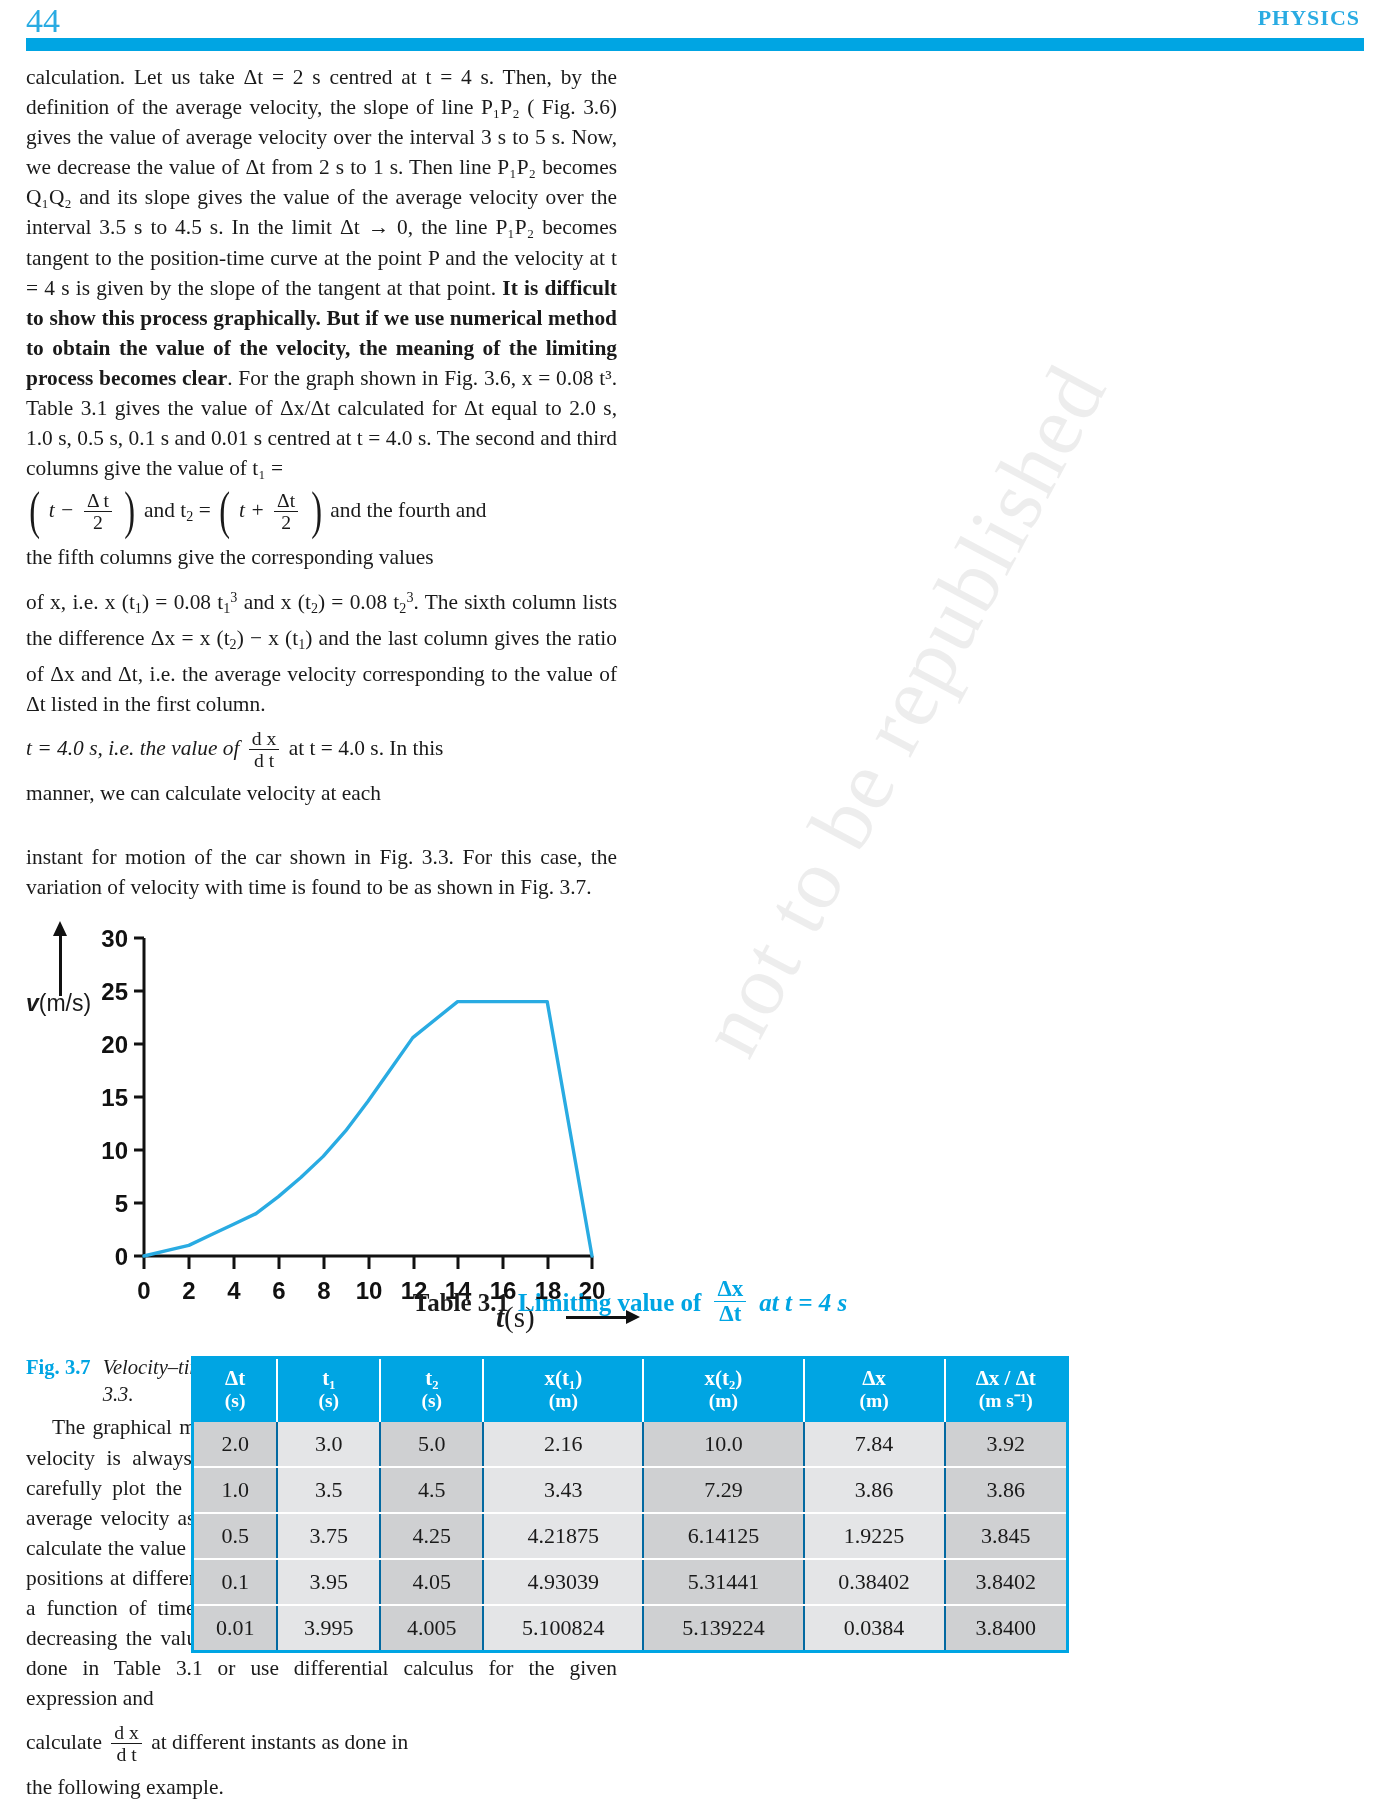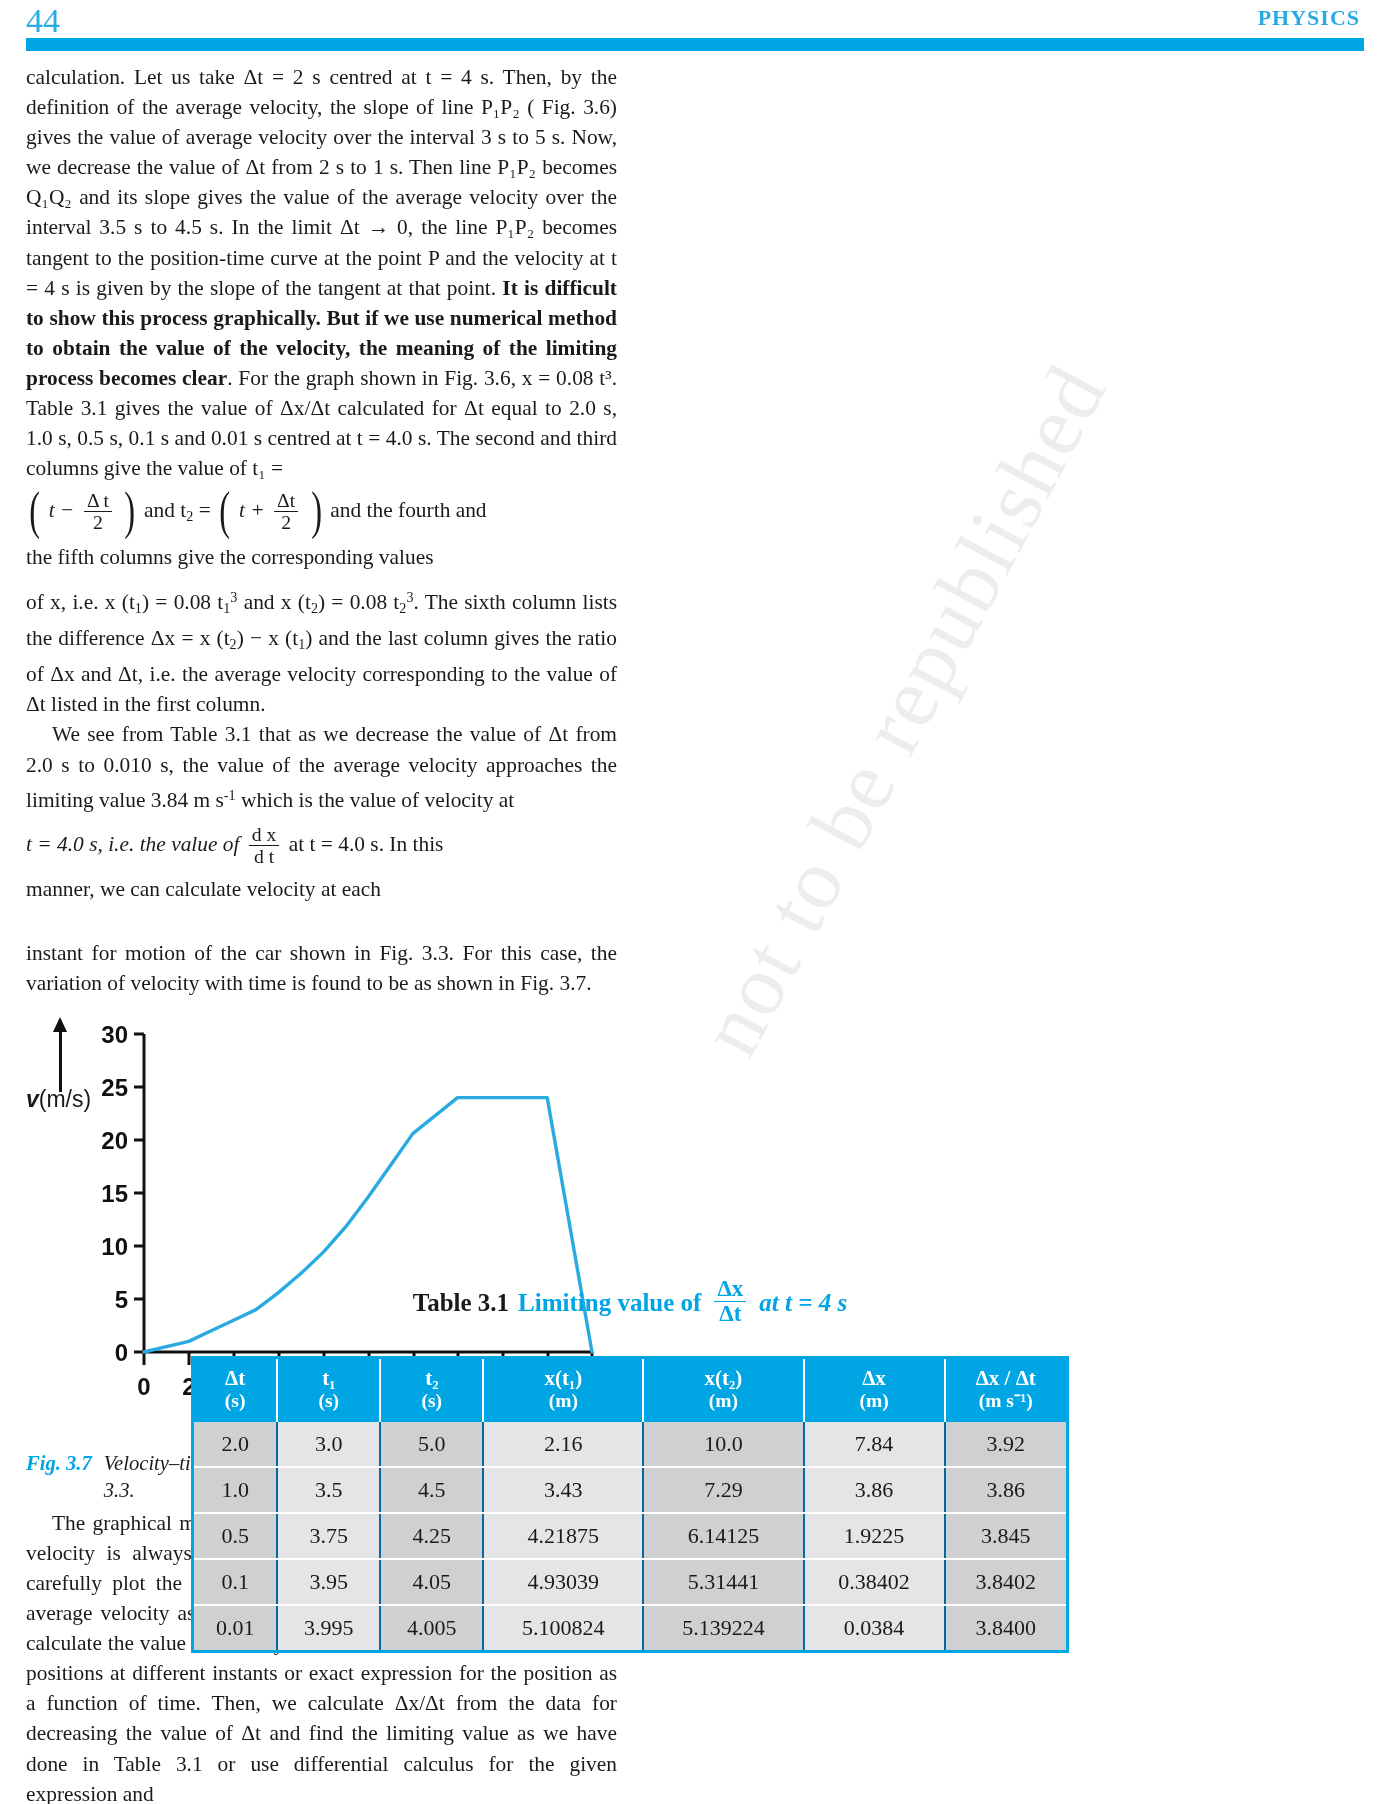--- a/index.html
+++ b/index.html
@@ -158,21 +158,20 @@
   .fig-caption {
     margin-top: 10px;
     font-size: 20.6px;
     line-height: 27px;
     display: flex;
     gap: 12px;
   }
   .fig-tag {
     color: #00A5E3;
     font-weight: bold;
-    font-style: italic;
     white-space: nowrap;
     flex: 0 0 auto;
   }
   .fig-text { font-style: italic; }
 
   
   .watermark {
     position: absolute;
     left: 520px;
     top: 660px;
@@ -270,21 +269,20 @@
         <span class="den">2</span>
       </span>
       <span class="bigparen">)</span>
       <span>and the fourth and</span>
     </p>
 
     <p style="margin-top:8px;"><span>the fifth columns give the corresponding values</span></p>
 
     <p style="margin-top:10px;"><span>of x, i.e. x (t</span><span class="sub">1</span><span>) = 0.08 t</span><span class="sub">1</span><span class="sup">3</span><span> and x (t</span><span class="sub">2</span><span>) = 0.08 t</span><span class="sub">2</span><span class="sup">3</span><span>. The sixth column lists the difference Δx = x (t</span><span class="sub">2</span><span>) − x (t</span><span class="sub">1</span><span>) and the last column gives the ratio of Δx and Δt, i.e. the average velocity corresponding to the value of Δt listed in the first column.</span></p>
 
-    <p style="margin-top:0px; text-indent:26px;"><span>We see from Table 3.1 that as we decrease the value of Δt from 2.0 s to 0.010 s, the value of the average velocity approaches the limiting value 3.84 m s</span><span class="sup">-1</span><span> which is the value of velocity at</span></p>
 
     <p style="margin-top:10px;">
       <span class="ital">t = 4.0 s, i.e. the value of</span>
       <span class="frac">
         <span class="num">d x</span>
         <span class="den">d t</span>
       </span>
       <span>at t = 4.0 s. In this</span>
     </p>
 

